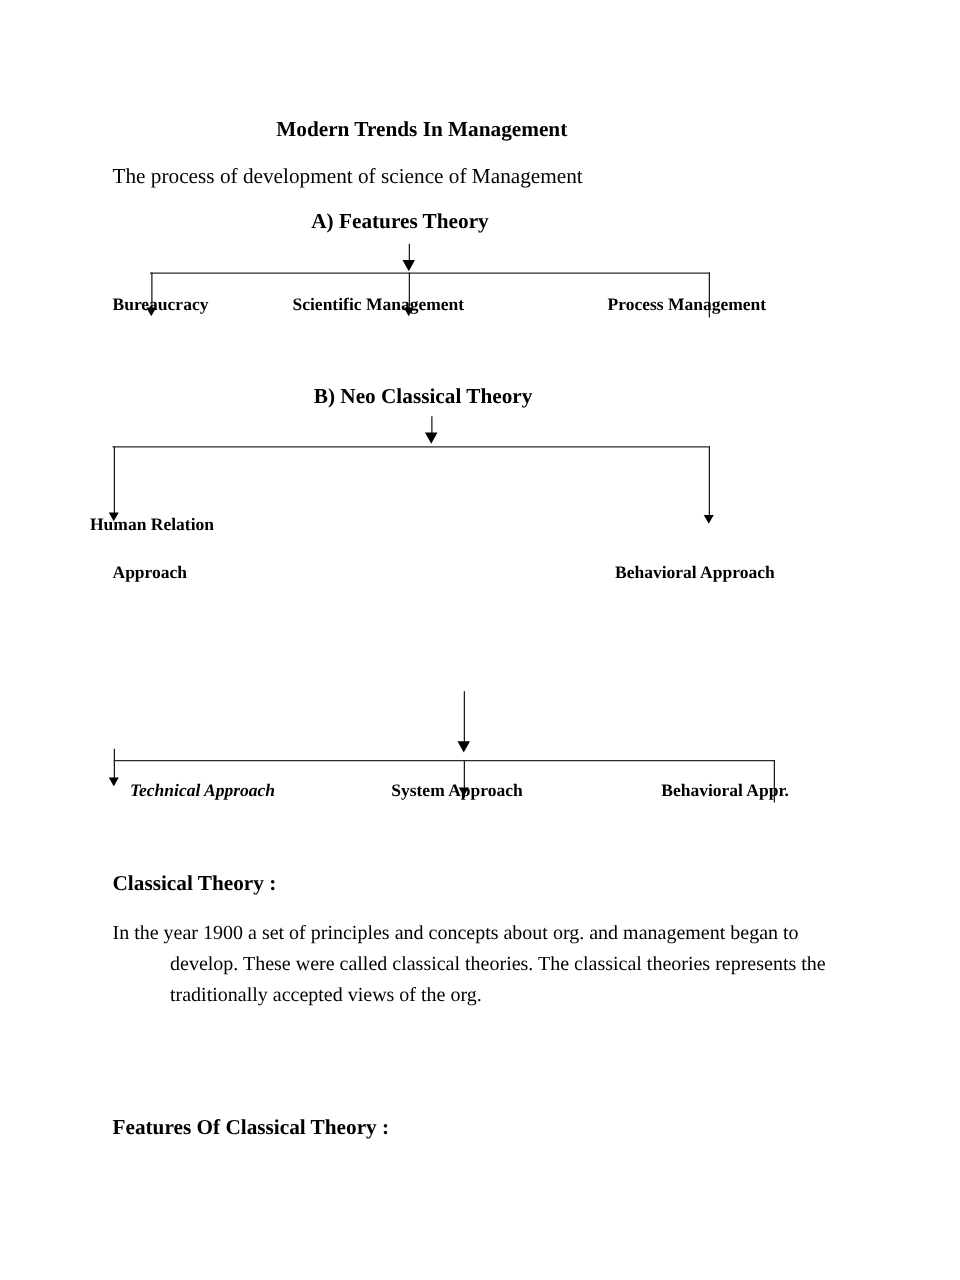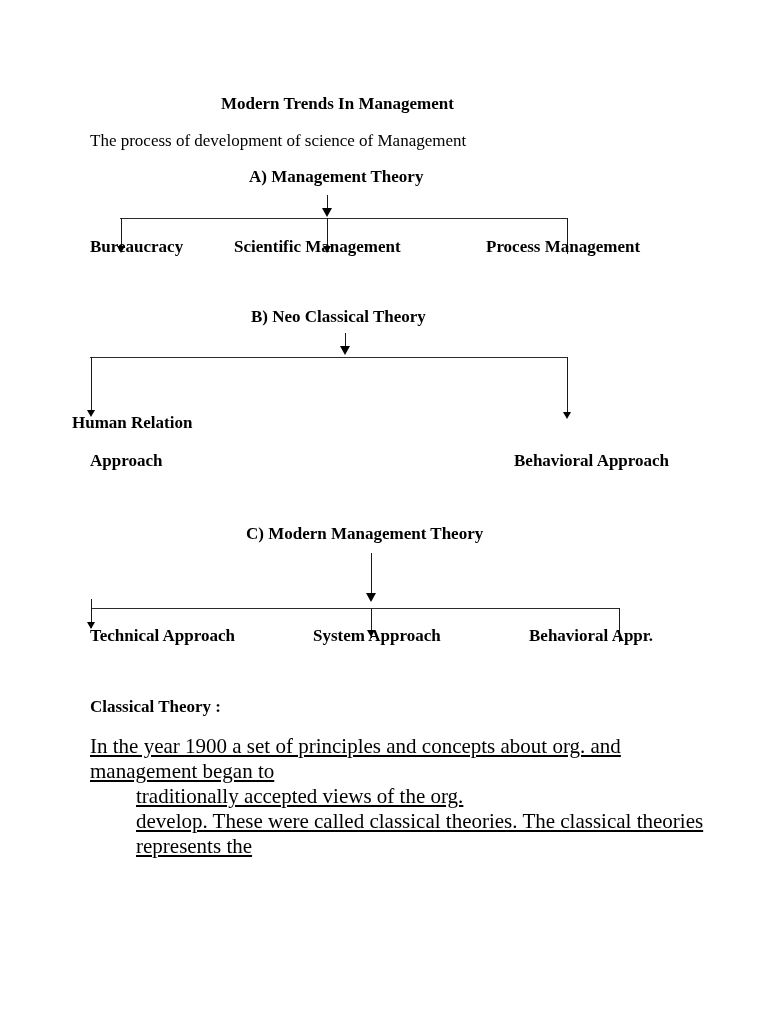--- a/index.html
+++ b/index.html
@@ -24,33 +24,32 @@
   }
   .h-title {
     font-size: 17px;
     font-weight: bold;
   }
   .h-sub {
     font-size: 17px;
     font-weight: normal;
   }
   .node-label {
-    font-size: 17px;
+    font-size: 14px;
     font-weight: bold;
   }
   .sec-head {
     font-size: 17px;
     font-weight: bold;
   }
   .body-par {
     position: absolute;
-    font-size: 21px;
+    font-size: 16px;
     line-height: 25px;
     text-indent: 0;
-    text-decoration: underline;
   }
   .body-par .cont {
     display: block;
     margin-left: 46px;
   }
   
   .hline {
     position: absolute;
     background: #2b2b2b;
     height: 1px;
@@ -76,21 +75,21 @@
 </style>
 </head>
 <body>
 
 <div class="page">
 
   <div class="txt h-title" style="left:221px; top:95px;">Modern Trends In Management</div>
 
   <div class="txt h-sub" style="left:90px; top:132px;">The process of development of science of Management</div>
 
-  <div class="txt sec-head" style="left:249px; top:168px;">A) Management Theory</div>
+  <div class="txt sec-head" style="left:249px; top:168px;">A) Features Theory</div>
 
   <div class="vline" style="left:327px; top:195px; height:17px;"></div>
   <div class="arrowhead" style="left:322px; top:208px;"></div>
 
   <div class="hline" style="left:120px; top:218px; width:448px;"></div>
 
   <div class="vline" style="left:121px; top:218px; height:32px;"></div>
   <div class="arrowhead small" style="left:117px; top:246px;"></div>
 
   <div class="vline" style="left:327px; top:218px; height:32px;"></div>
@@ -110,43 +109,43 @@
   <div class="hline" style="left:90px; top:357px; width:478px;"></div>
 
   <div class="vline" style="left:91px; top:357px; height:57px;"></div>
   <div class="arrowhead small" style="left:87px; top:410px;"></div>
 
   <div class="vline" style="left:567px; top:357px; height:59px;"></div>
   <div class="arrowhead small" style="left:563px; top:412px;"></div>
 
   <div class="txt node-label" style="left:72px; top:414px;">Human Relation</div>
   <div class="txt node-label" style="left:90px; top:452px;">Approach</div>
-  <div class="txt node-label" style="left:514px; top:452px;">Behavioral Approach</div>
+  <div class="txt node-label" style="left:492px; top:452px;">Behavioral Approach</div>
 
-  <div class="txt sec-head" style="left:246px; top:525px;">C) Modern Management Theory</div>
 
   <div class="vline" style="left:371px; top:553px; height:44px;"></div>
   <div class="arrowhead" style="left:366px; top:593px;"></div>
 
   <div class="hline" style="left:91px; top:608px; width:529px;"></div>
 
   <div class="vline" style="left:91px; top:599px; height:29px;"></div>
   <div class="arrowhead small" style="left:87px; top:622px;"></div>
 
   <div class="vline" style="left:371px; top:608px; height:30px;"></div>
   <div class="arrowhead small" style="left:367px; top:630px;"></div>
 
   <div class="vline" style="left:619px; top:608px; height:34px;"></div>
 
-  <div class="txt node-label" style="left:90px; top:627px;">Technical Approach</div>
+  <div class="txt node-label" style="left:104px; top:627px;font-style:italic;">Technical Approach</div>
   <div class="txt node-label" style="left:313px; top:627px;">System Approach</div>
   <div class="txt node-label" style="left:529px; top:627px;">Behavioral Appr.</div>
 
   <div class="txt sec-head" style="left:90px; top:698px;">Classical Theory :</div>
 
   <div class="body-par" style="left:90px; top:734px; width:640px;">
     <span>In the year 1900 a set of principles and concepts about org. and management began to</span>
+    <span class="cont">develop. These were called classical theories. The classical theories  represents the</span>
     <span class="cont">traditionally accepted views of the org.</span>
-    <span class="cont">develop. These were called classical theories. The classical theories  represents the</span>
   </div>
 
+  <div class="txt sec-head" style="left:90px; top:893px;">Features Of Classical Theory :</div>
 
 </div>
 
 </body></html>

